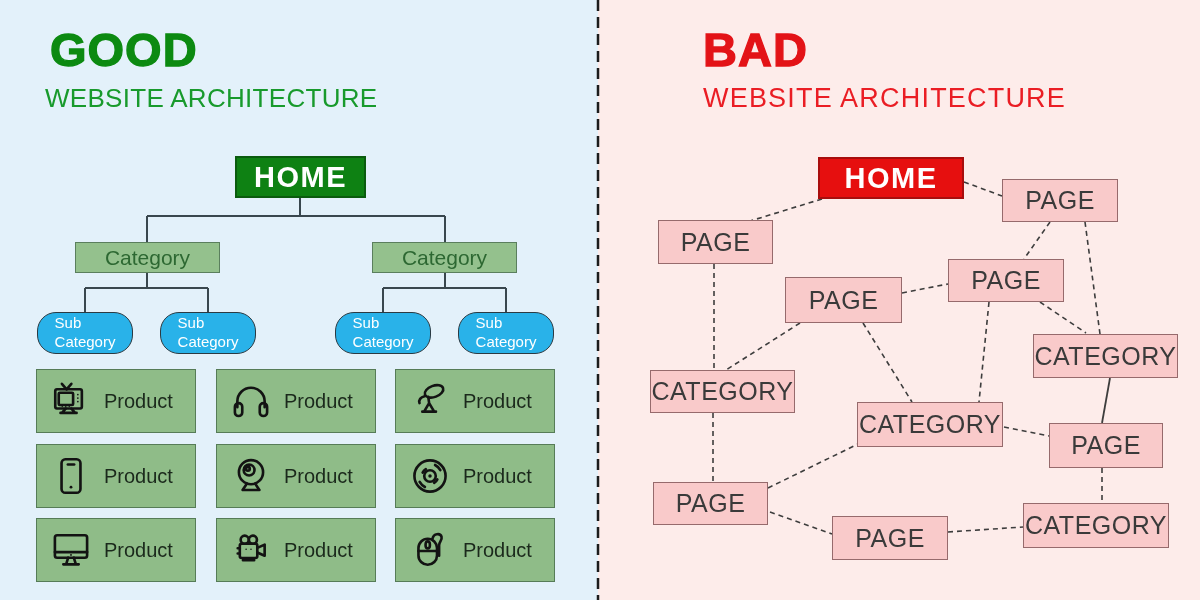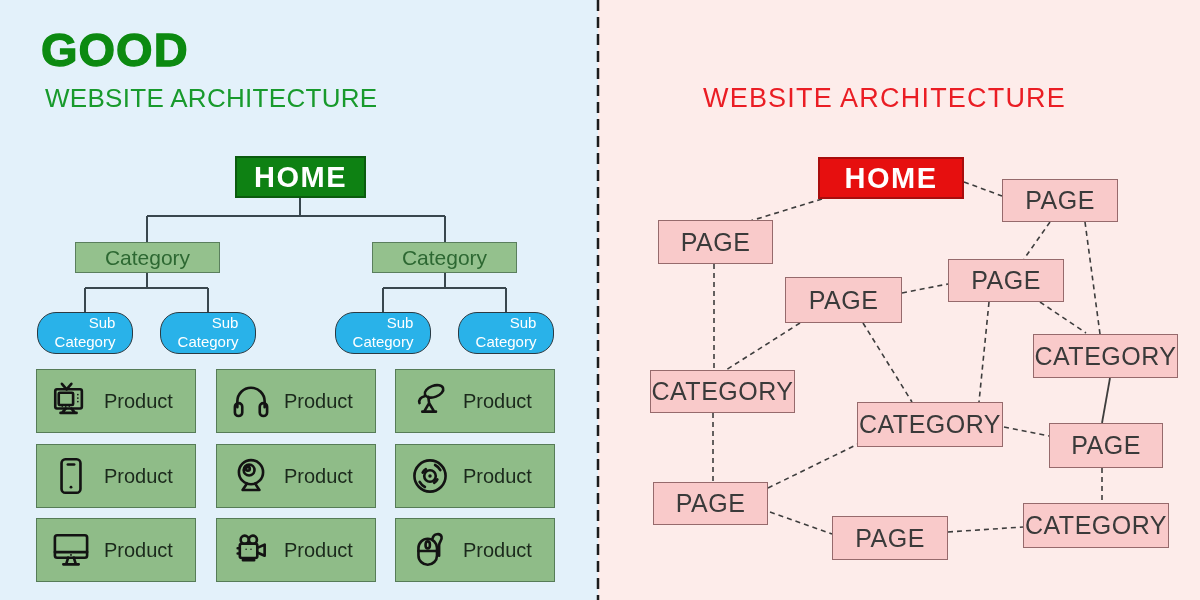--- a/index.html
+++ b/index.html
@@ -4,47 +4,48 @@
 <style>
   html,body{margin:0;padding:0;}
   #canvas{position:relative;width:1200px;height:600px;overflow:hidden;
     font-family:"Liberation Sans",sans-serif;background:#fff;}
   .halfbg{position:absolute;top:0;height:600px;z-index:0;}
   #leftbg{left:0;width:598px;background:#e3f1fa;}
   #rightbg{left:598px;width:602px;background:#fdecea;}
   #lines{position:absolute;left:0;top:0;z-index:1;}
   .title{position:absolute;top:26px;font-weight:bold;font-size:47px;line-height:1;
     letter-spacing:1px;z-index:2;-webkit-text-stroke:1.3px currentColor;}
-  #good-title{left:41px;color:#0c8a11;}
+  #good-title{left:50px;color:#0c8a11;}
   #bad-title{left:703px;color:#e31317;}
   .subtitle{position:absolute;top:85px;font-size:26px;z-index:2;line-height:1;}
   #good-subtitle{left:45px;color:#189a2c;letter-spacing:0.3px;}
   #bad-subtitle{left:703px;color:#ea1d24;font-size:27px;letter-spacing:1.2px;}
   .node{position:absolute;box-sizing:border-box;display:flex;align-items:center;
     justify-content:center;z-index:2;border:1.5px solid #000;}
   .home{border-width:2px;font-weight:bold;font-size:29px;letter-spacing:1.5px;}
   .cat{font-size:21px;}
-  .sub{font-size:15px;text-align:right;white-space:pre-line;line-height:1.25;border-radius:19px;}
+  .sub{font-size:15px;text-align:left;white-space:pre-line;line-height:1.25;border-radius:19px;}
   .product{font-size:20px;justify-content:flex-start;padding-left:13px;gap:12px;}
   .picon{width:42px;height:42px;flex:0 0 auto;}
   .picon svg{display:block;width:42px;height:42px;}
   .pink{font-size:25px;letter-spacing:0.5px;}
   .tree{stroke:#39474e;stroke-width:2;fill:none;}
   .edge{stroke:#3d3d3d;stroke-width:1.6;stroke-dasharray:5,4;fill:none;}
   .esolid{stroke-dasharray:none;stroke-width:1.8;}
   .divider{stroke:#1c1c1c;stroke-width:2.5;stroke-dasharray:11,6;}
 </style>
 </head>
 <body>
 
 <div id="canvas">
   <div class="halfbg" id="leftbg" style="background: rgb(227, 241, 250);"></div>
   <div class="halfbg" id="rightbg" style="background: rgb(253, 236, 234);"></div>
   <div class="title" id="good-title" style="color: rgb(12, 138, 17);">GOOD</div>
   <div class="subtitle" id="good-subtitle" style="color: rgb(24, 154, 44);">WEBSITE ARCHITECTURE</div>
+  <div class="title" id="bad-title" style="color: rgb(227, 19, 23);">BAD</div>
   <div class="subtitle" id="bad-subtitle" style="color: rgb(234, 29, 36);">WEBSITE ARCHITECTURE</div>
 <svg width="1200" height="600" id="lines">
       <line x1="300" y1="198" x2="300" y2="216" class="tree"></line>
       <line x1="147" y1="216" x2="445" y2="216" class="tree"></line>
       <line x1="147" y1="216" x2="147" y2="242" class="tree"></line>
       <line x1="445" y1="216" x2="445" y2="242" class="tree"></line>
       <line x1="147" y1="273" x2="147" y2="288" class="tree"></line>
       <line x1="85" y1="288" x2="208" y2="288" class="tree"></line>
       <line x1="85" y1="288" x2="85" y2="312" class="tree"></line>
       <line x1="208" y1="288" x2="208" y2="312" class="tree"></line>

